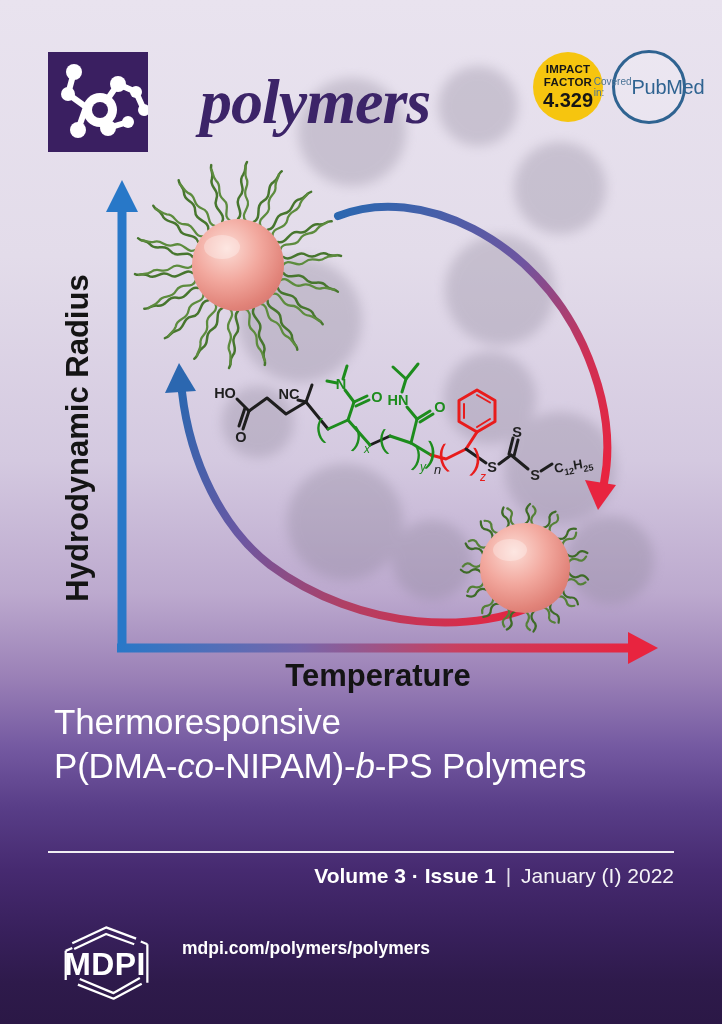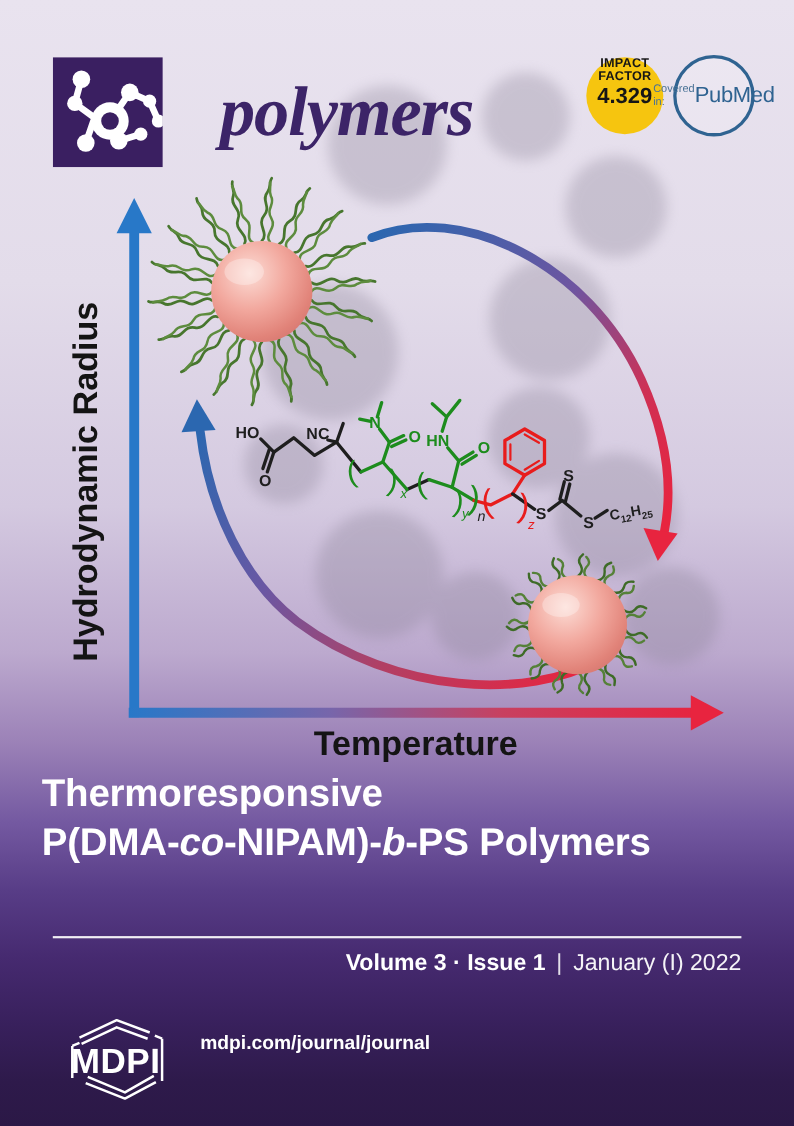--- a/index.html
+++ b/index.html
@@ -8,31 +8,31 @@
     background:linear-gradient(180deg,
       #e9e3ef 0%, #e3dcea 25%, #d4c9e0 45%, #bca9ce 58%, #9b81b7 66%,
       #7459a1 73%, #583d87 79%, #462a70 85%, #38205c 91%, #2e1a4b 96%, #2b1846 100%);}
   .abs{position:absolute;}
   
   .logo-box{left:48px;top:52px;width:100px;height:100px;}
   .wordmark{left:158px;top:52px;width:320px;height:100px;display:flex;align-items:center;
     font-family:"Liberation Serif",serif;font-style:italic;font-weight:bold;
     font-size:64px;color:#3c2468;letter-spacing:-1px;margin-left:42px;}
   .badge-if{left:533px;top:52px;width:70px;height:70px;border-radius:50%;
-    background:#f6c50f;display:flex;flex-direction:column;align-items:center;
+    background:#f6c50f;display:flex;flex-direction:column;align-items:center;justify-content:center;
     color:#161616;text-align:center;line-height:1.05;}
   .badge-if .w{font-size:11.5px;font-weight:bold;letter-spacing:.2px;}
   .badge-if .v{font-size:20px;font-weight:bold;margin-top:2px;}
   .badge-pm{left:612px;top:50px;width:74px;height:74px;border-radius:50%;
     border:3px solid #2f6391;background:rgba(255,255,255,0.18);box-sizing:border-box;
     display:flex;flex-direction:row;align-items:center;justify-content:center;line-height:1.1;}
   .badge-pm .c{font-size:10px;color:#4a7396;}
   .badge-pm .p{font-size:20px;font-weight:normal;color:#2f6391;letter-spacing:-0.3px;}
   
-  .title{left:38px;top:700px;width:630px;color:#ffffff;font-weight:bold;
+  .title{left:54px;top:700px;width:630px;color:#ffffff;font-weight:normal;
     font-size:35px;line-height:44px;letter-spacing:-0.2px;}
   .title .it{font-style:italic;}
   .divider{left:48px;top:851px;width:626px;height:2px;background:rgba(255,255,255,0.92);}
   .issue-line{left:0;top:864px;width:674px;text-align:right;color:#ffffff;font-size:21px;}
   .issue-line .b{font-weight:bold;}
   .issue-line .sep{font-weight:300;opacity:.85;padding:0 4px;}
   .issue-line .d{font-weight:400;opacity:.95;}
   
   .footer-logo{left:46px;top:920px;width:122px;height:88px;}
   .footer-text{left:182px;top:936px;color:#ffffff;font-weight:bold;font-size:17.5px;line-height:24px;}
@@ -310,16 +310,16 @@
       <path d="M28,24 L64,7 L96,19"></path>
       <path d="M30,30 L64,14 L94,25"></path>
       <path d="M34,68 L72,83 L102,67"></path>
       <path d="M36,62 L72,77 L100,61"></path>
       <path d="M21,32 L21,63 M21,32 L28,29"></path>
       <path d="M108,25 L108,66 M101,22 L108,25"></path>
     </g>
     <text x="63" y="58" text-anchor="middle" font-family="Liberation Sans, sans-serif" font-size="34" font-weight="bold" fill="#ffffff" letter-spacing="0.5">MDPI</text>
   </svg>
   <div class="abs footer-text">
-    <div>mdpi.com/journal/journal</div>
+    <div>mdpi.com/polymers/polymers</div>
   </div>
 
 </div>
 
 </body></html>

